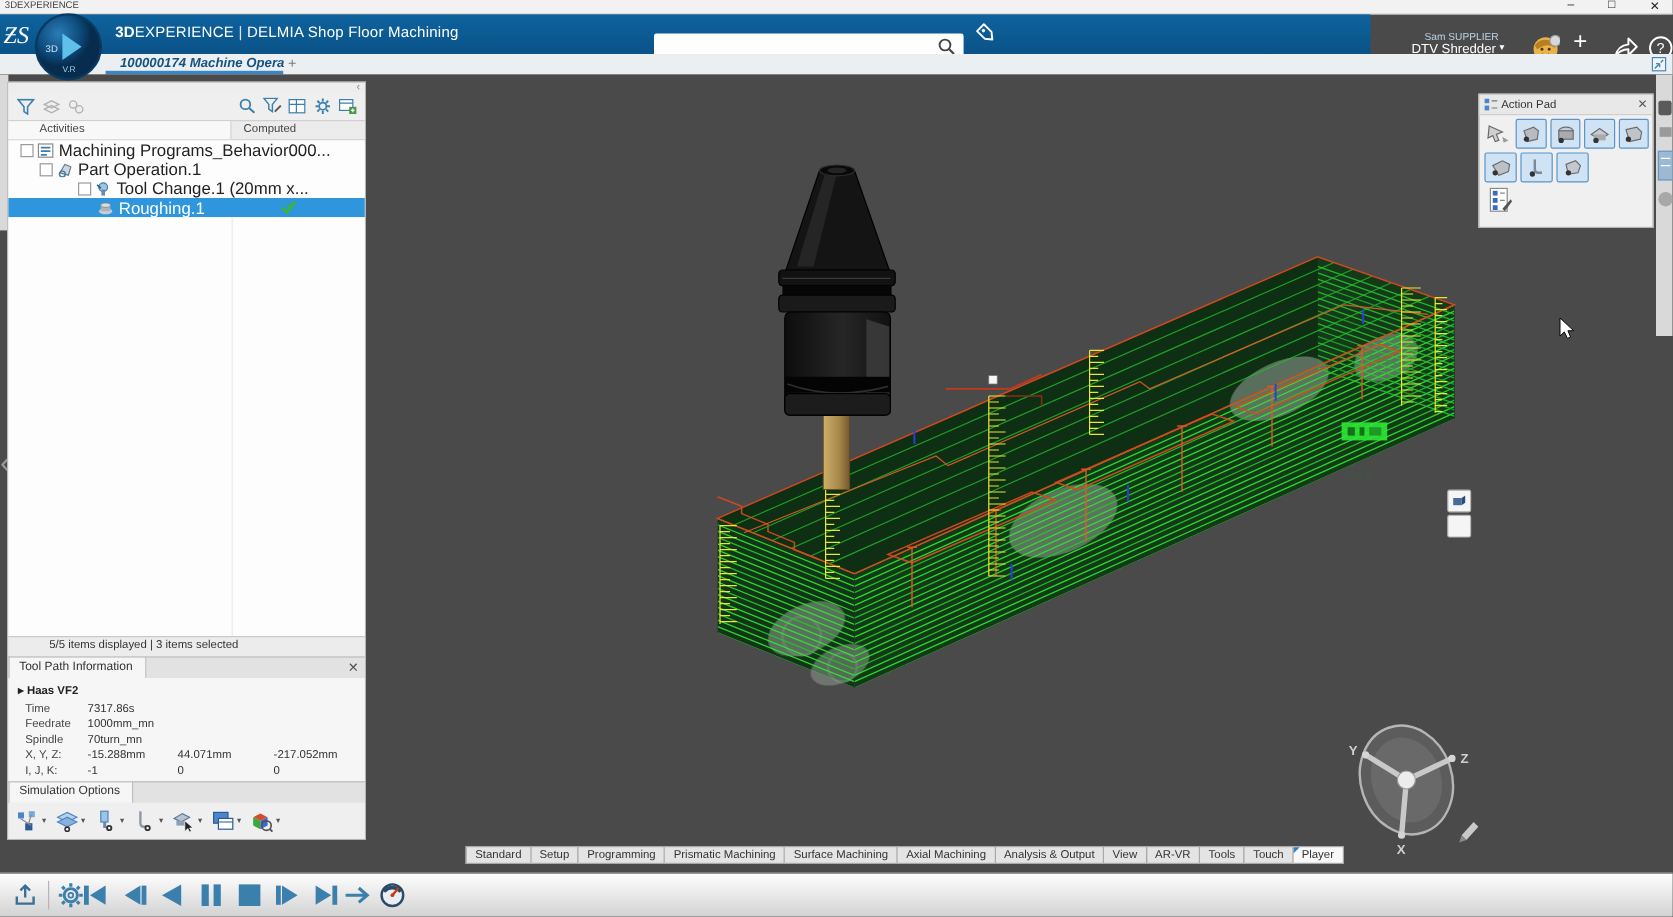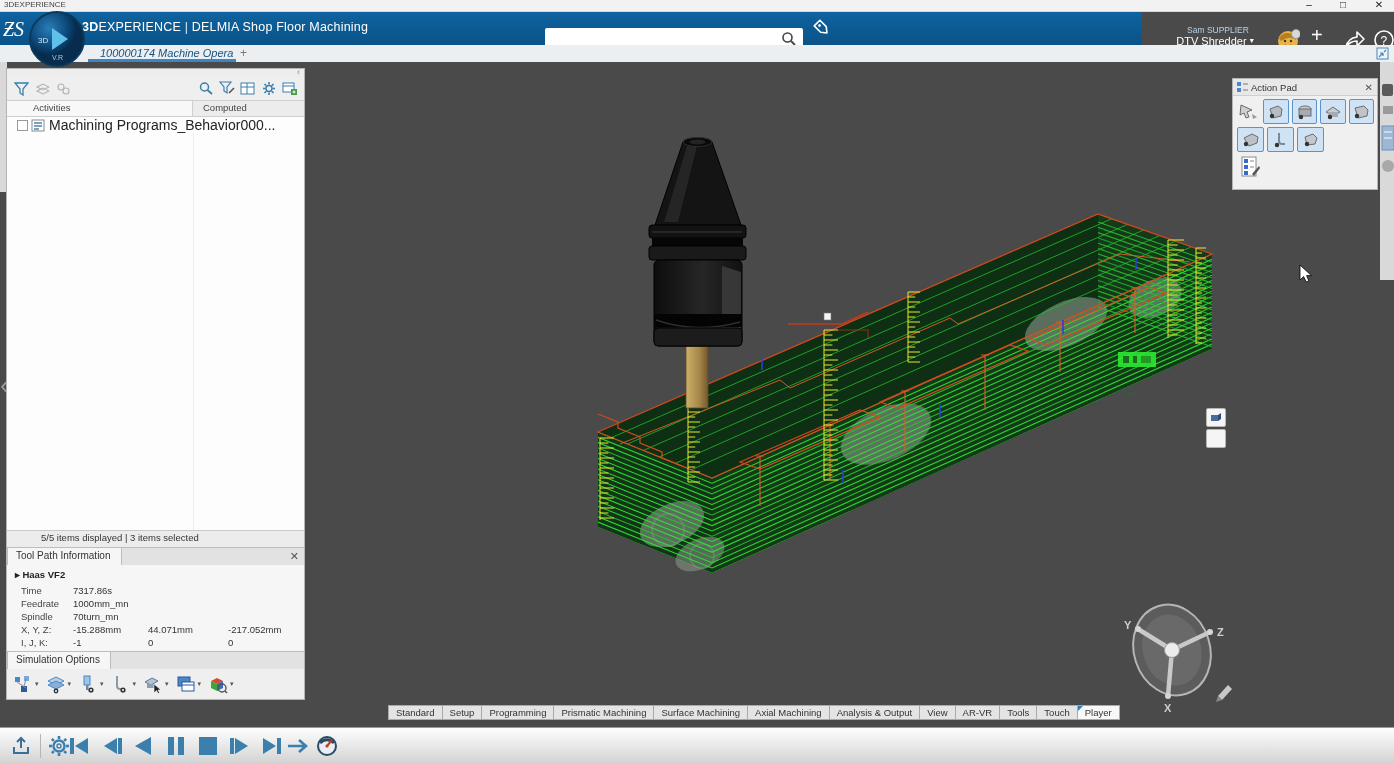--- a/index.html
+++ b/index.html
@@ -6,30 +6,30 @@
   body{width:1394px;height:764px;position:relative;overflow:hidden;
        font-family:"Liberation Sans",sans-serif;background:#4a4a4a;-webkit-font-smoothing:antialiased;}
   .abs{position:absolute;}
   
   #winbar{left:0;top:0;width:1394px;height:11px;background:#f2f2f2;border-bottom:1px solid #d8d8d8;}
   #winbar .wtitle{left:4px;top:0;font-size:8px;color:#444;}
   .winctl{top:-1px;font-size:10px;color:#222;width:18px;text-align:center;cursor:default;}
   
   #topbar{left:0;top:12px;width:1142px;height:33px;background:linear-gradient(#0e639e,#0a5288);}
   .tb-white{color:#fff;}
-  #brand{left:82px;top:8px;font-size:12.5px;color:#fff;letter-spacing:.2px;}
+  #brand{left:96px;top:8px;font-size:12.5px;color:#fff;letter-spacing:.2px;}
   #brand b{font-weight:bold;}
   #searchbox{left:545px;top:16px;width:258px;height:22px;background:#fff;border-radius:2px;}
   #searchbox input{position:absolute;left:6px;top:1px;width:220px;height:18px;border:0;outline:0;font-size:15px;color:#333;font-family:"Liberation Sans",sans-serif;background:transparent;margin-top:44px;}
   #userline1{left:1168px;top:13px;width:100px;text-align:center;font-size:8.5px;color:#b9d2e6;}
   #userline2{left:1160px;top:23px;width:110px;text-align:center;font-size:11px;color:#fff;font-weight:normal;}
   .tb-icon{top:16px;width:24px;height:24px;text-align:center;}
   
   #tabbar{left:0;top:45px;width:1394px;height:17px;background:#eceff1;border-bottom:1px solid #c9ccce;}
-  #doctab{left:100px;top:2px;font-size:11px;font-style:italic;font-weight:normal;color:#155380;text-align:right;}
+  #doctab{left:100px;top:2px;font-size:11px;font-style:italic;font-weight:bold;color:#155380;text-align:right;}
   #doctab-underline{left:88px;top:14px;width:148px;height:3px;background:#3d86c6;}
   #addtab{left:240px;top:1px;font-size:12px;color:#7a7a7a;}
   
   #main{left:0;top:62px;width:1394px;height:665px;background:#4a4a4a;overflow:hidden;}
   
   #lstrip{left:0;top:0;width:7px;height:130px;background:#d9d9d9;}
   #lchevron{left:0px;top:310px;font-size:26px;color:#9a9a9a;line-height:26px;}
   
   #apanel{left:6px;top:6px;width:299px;height:632px;background:#f2f2f2;border:1px solid #b5b5b5;
           display:flex;flex-direction:column;box-sizing:border-box;font-size:10px;color:#222;}
@@ -453,20 +453,57 @@
         <span class="nicon">
             <svg width="14" height="13">
               <rect x="1" y="1" width="12" height="11" fill="#fff" stroke="#8a8a8a"></rect>
               <line x1="3" y1="4" x2="11" y2="4" stroke="#3a7fad" stroke-width="1.4"></line>
               <line x1="3" y1="7" x2="11" y2="7" stroke="#3a7fad" stroke-width="1.4"></line>
               <line x1="3" y1="10" x2="8" y2="10" stroke="#3a7fad" stroke-width="1.4"></line>
             </svg>
           </span>
         <span class="lbl">Machining Programs_Behavior000...</span>
       </div>
+      <div class="trow" style="padding-left:26px;">
+        <span class="cb"></span>
+        <span class="nicon">
+            <svg width="14" height="13">
+              <path d="M3 9 L7 2 L12 4 L10 11 Z" fill="#cfd6dc" stroke="#6a7a88"></path>
+              <circle cx="5" cy="10" r="2.4" fill="none" stroke="#3a7fad" stroke-width="1.2"></circle>
+            </svg>
+          </span>
+        <span class="lbl">Part Operation.1</span>
+      </div>
+      <div class="trow" style="padding-left:58px;">
+        <span class="cb"></span>
+        <span class="nicon">
+            <svg width="14" height="13">
+              <circle cx="7" cy="5" r="3.6" fill="#9ec4e2" stroke="#3a7fad"></circle>
+              <rect x="5.5" y="7" width="3" height="5" fill="#6a8aa8"></rect>
+              <path d="M2 3 l3 3" stroke="#2a5a80" stroke-width="1.3"></path>
+            </svg>
+          </span>
+        <span class="lbl">Tool Change.1 (20mm x...</span>
+      </div>
+      <div class="trow sel" style="padding-left:74px;">
+        <span class="nicon">
+            <svg width="14" height="13">
+              <ellipse cx="7" cy="9" rx="5.5" ry="2.6" fill="#c8cdd2"></ellipse>
+              <rect x="3" y="4" width="8" height="5" fill="#aab2ba"></rect>
+              <ellipse cx="7" cy="4" rx="4" ry="1.8" fill="#d8dde2" stroke="#7a828a" stroke-width="0.6"></ellipse>
+            </svg>
+          </span>
+        <span class="lbl">Roughing.1</span>
+        <span class="chk">
+            <svg width="15" height="13">
+              <path d="M2 7 L6 11 L13 2" fill="none" stroke="#3ab53a" stroke-width="2.4"></path>
+              <path d="M6 3 l3 2 -2 2" fill="#3ab53a"></path>
+            </svg>
+          </span>
+      </div>
     </div>
     <div id="treefill">
         <div class="divline"></div>
       </div>
     <div id="pstatus">5/5 items displayed | 3 items selected</div>
 
     <div class="subhead">
       <span class="ptab">Tool Path Information</span>
       <span class="closex">✕</span>
     </div>

